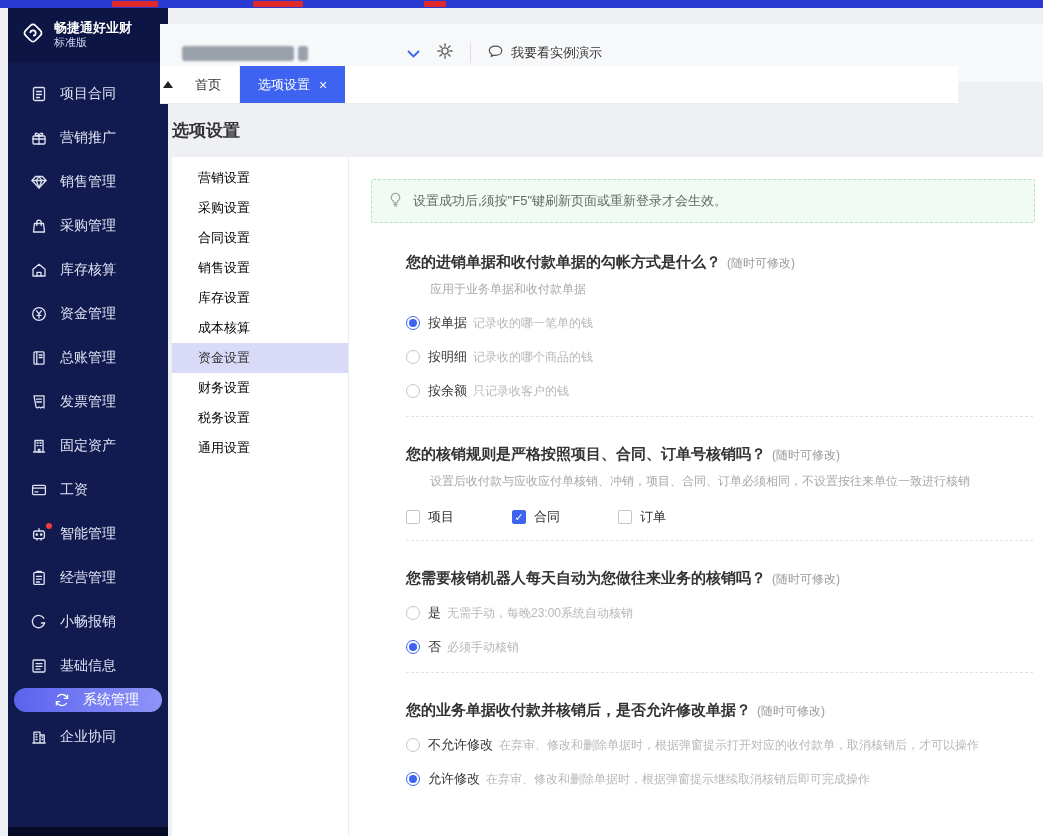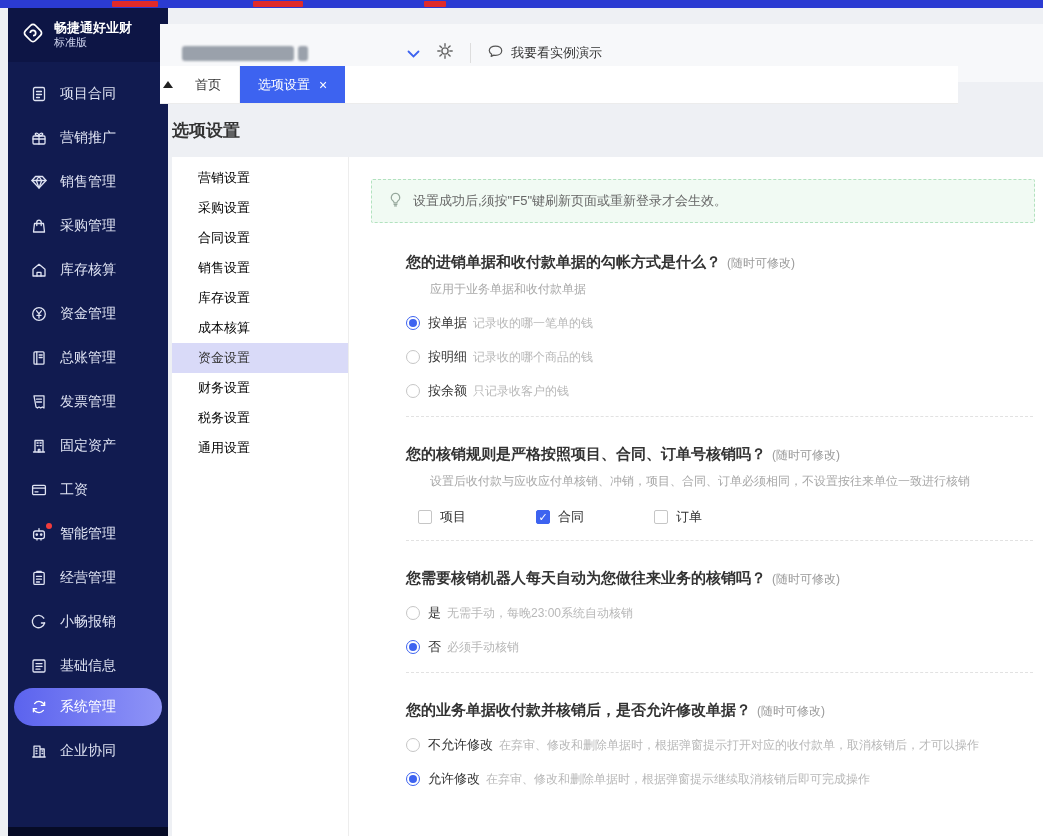--- a/index.html
+++ b/index.html
@@ -18,21 +18,21 @@
   .sidebar { position:absolute; left:8px; top:8px; width:160px; height:828px; background:#111b50; color:#e8eaf5; }
   .logo-block { height:54px; background:#0d1545; display:flex; align-items:center; padding-left:12px; gap:8px; }
   .logo-icon svg { width:26px; height:26px; stroke:#fff; fill:none; stroke-width:1.6; }
   .logo-text { display:flex; flex-direction:column; line-height:1.25; }
   .logo-line1 { font-size:13px; font-weight:bold; color:#fff; }
   .logo-line2 { font-size:11px; color:#cfd4ee; }
   .side-menu { padding-top:10px; }
   .side-item { position:relative; display:flex; align-items:center; gap:12px; height:44px; padding-left:22px;
     font-size:14px; color:#dfe3f2; cursor:pointer; }
   .side-item.selected { background:linear-gradient(90deg,#5b63ee,#8f94f7); margin:0 6px; padding-left:16px;
-    border-radius:20px; height:38px; color:#fff; }
+    border-radius:20px; height:24px; color:#fff;justify-content:center; }
   .side-item.selected + .side-item { margin-top:3px; }
   .side-icon { position:relative; width:18px; height:18px; flex:0 0 18px; }
   .side-icon svg { width:18px; height:18px; stroke:currentColor; fill:none; stroke-width:1.3;
     stroke-linecap:round; stroke-linejoin:round; }
   .badge-dot { position:absolute; top:-2px; right:-4px; width:6px; height:6px; border-radius:50%; background:#f23c3c; }
   .sidebar-bottom { position:absolute; left:0; bottom:0; width:160px; height:9px; background:#060b26; }
 
   
   .header { position:absolute; left:160px; top:24px; width:883px; height:58px; background:#f7f8fa;
     display:flex; align-items:center; padding-left:22px; }
@@ -75,21 +75,21 @@
     font-size:13px; color:#666; }
   .banner svg { width:17px; height:17px; stroke:#96a89c; fill:none; stroke-width:1.2; stroke-linecap:round; }
 
   .sections { padding:30px 10px 0 57px; }
   .question { font-size:15px; font-weight:bold; color:#333; }
   .q-hint { font-size:12px; font-weight:normal; color:#9a9a9a; margin-left:6px; }
   .subtitle { margin:9px 0 0 24px; font-size:12px; color:#a8a8a8; }
   .opts-col { margin-top:16px; }
   .opts-col .opt { display:flex; align-items:center; margin-bottom:16px; cursor:pointer; }
   .opts-row { margin-top:18px; display:flex; gap:58px; }
-  .opts-row .opt { display:inline-flex; align-items:center; cursor:pointer;margin-left:12px; }
+  .opts-row .opt { display:inline-flex; align-items:center; cursor:pointer; }
 
   .radio { width:14px; height:14px; border-radius:50%; border:1px solid #c6c6c6; background:#fff;
     position:relative; flex:0 0 14px; }
   .radio.checked { border-color:#3d63f0; }
   .radio.checked::after { content:""; position:absolute; left:2px; top:2px; width:8px; height:8px;
     border-radius:50%; background:#3d63f0; }
   .cb { width:14px; height:14px; border-radius:2px; border:1px solid #c6c6c6; background:#fff;
     flex:0 0 14px; font-size:11px; line-height:12px; text-align:center; color:#fff; }
   .cb.checked { background:#3d63f0; border-color:#3d63f0; }
   .opt-label { font-size:13px; color:#333; margin-left:8px; }

